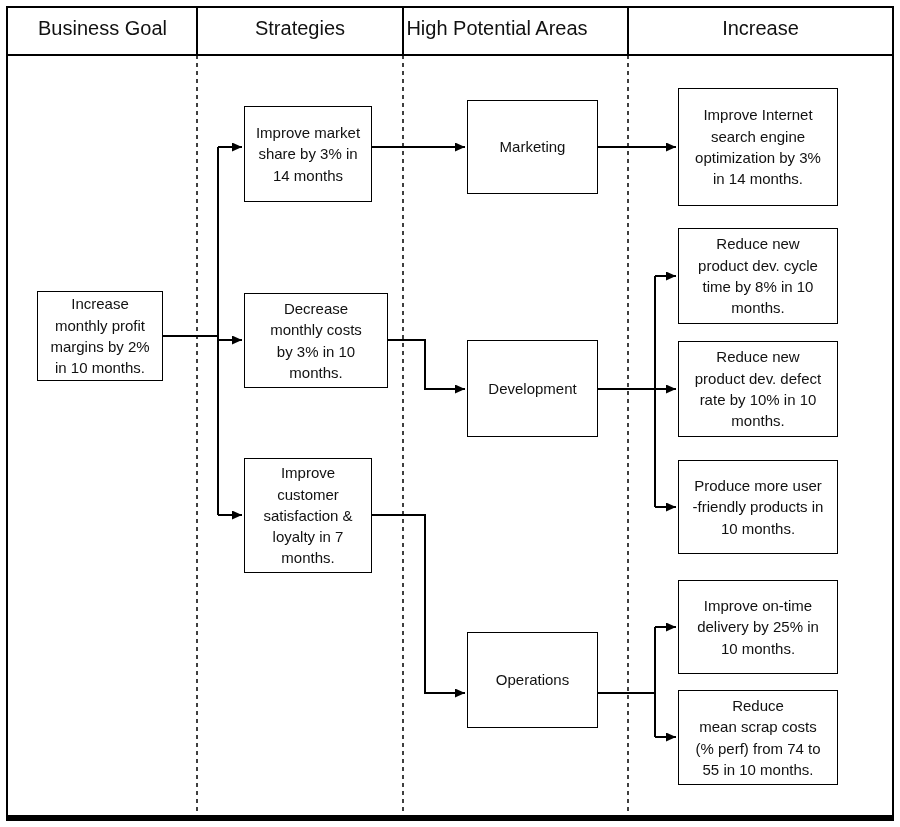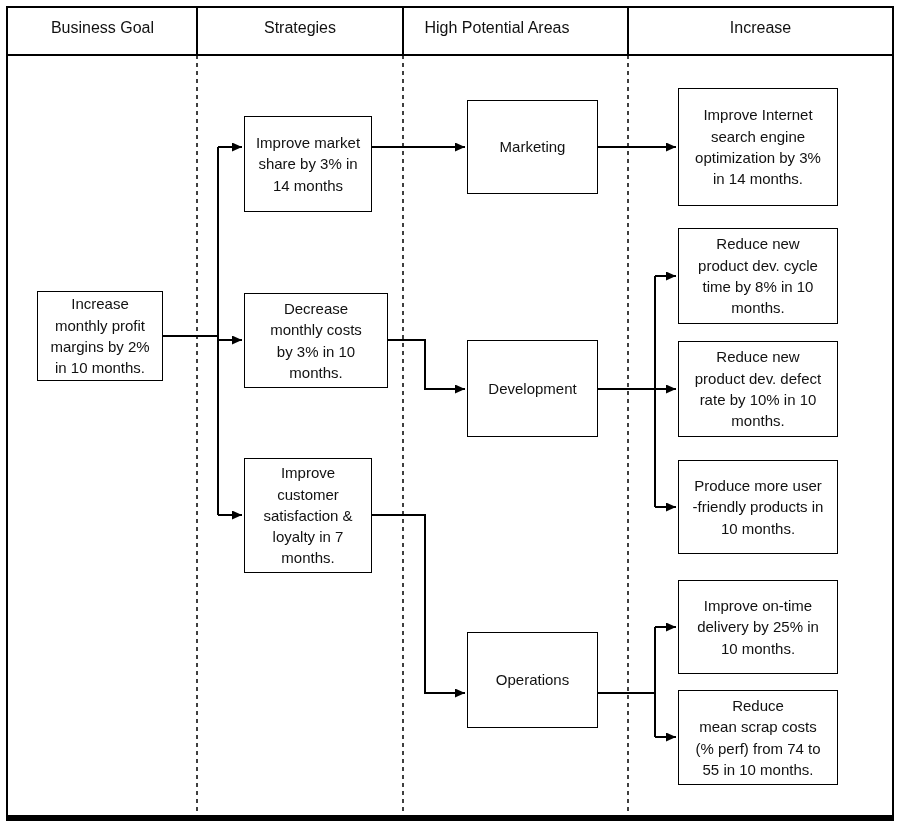--- a/index.html
+++ b/index.html
@@ -22,21 +22,21 @@
     border-bottom-width: 6px;
     pointer-events: none;
   }
 
   .wires { position: absolute; left: 0; top: 0; }
 
   .hdr {
     position: absolute;
     top: 13px; height: 30px;
     display: flex; align-items: center; justify-content: center;
-    font-size: 16px;
+    font-size: 20px;
     color: #111;
     white-space: nowrap;
   }
 
   .box {
     position: absolute;
     background: #ffffff;
     border: 1.5px solid #000;
     display: flex; align-items: center; justify-content: center;
     text-align: center;
@@ -104,21 +104,21 @@
   <div class="hdr" style="left:8px;   width:189px;">Business Goal</div>
   <div class="hdr" style="left:197px; width:206px;">Strategies</div>
   <div class="hdr" style="left:403px; width:188px;">High Potential Areas</div>
   <div class="hdr" style="left:628px; width:265px;">Increase</div>
 
   <div class="box" style="left:37px; top:291px; width:126px; height:90px;">Increase
 monthly profit
 margins by 2%
 in 10 months.</div>
 
-  <div class="box" style="left:244px; top:116px; width:128px; height:96px;">Improve market
+  <div class="box" style="left:244px; top:106px; width:128px; height:96px;">Improve market
 share by 3% in
 14 months</div>
   <div class="box" style="left:244px; top:293px; width:144px; height:95px;">Decrease
 monthly costs
 by 3% in 10
 months.</div>
   <div class="box" style="left:244px; top:458px; width:128px; height:115px;">Improve
 customer
 satisfaction &amp;
 loyalty in 7

